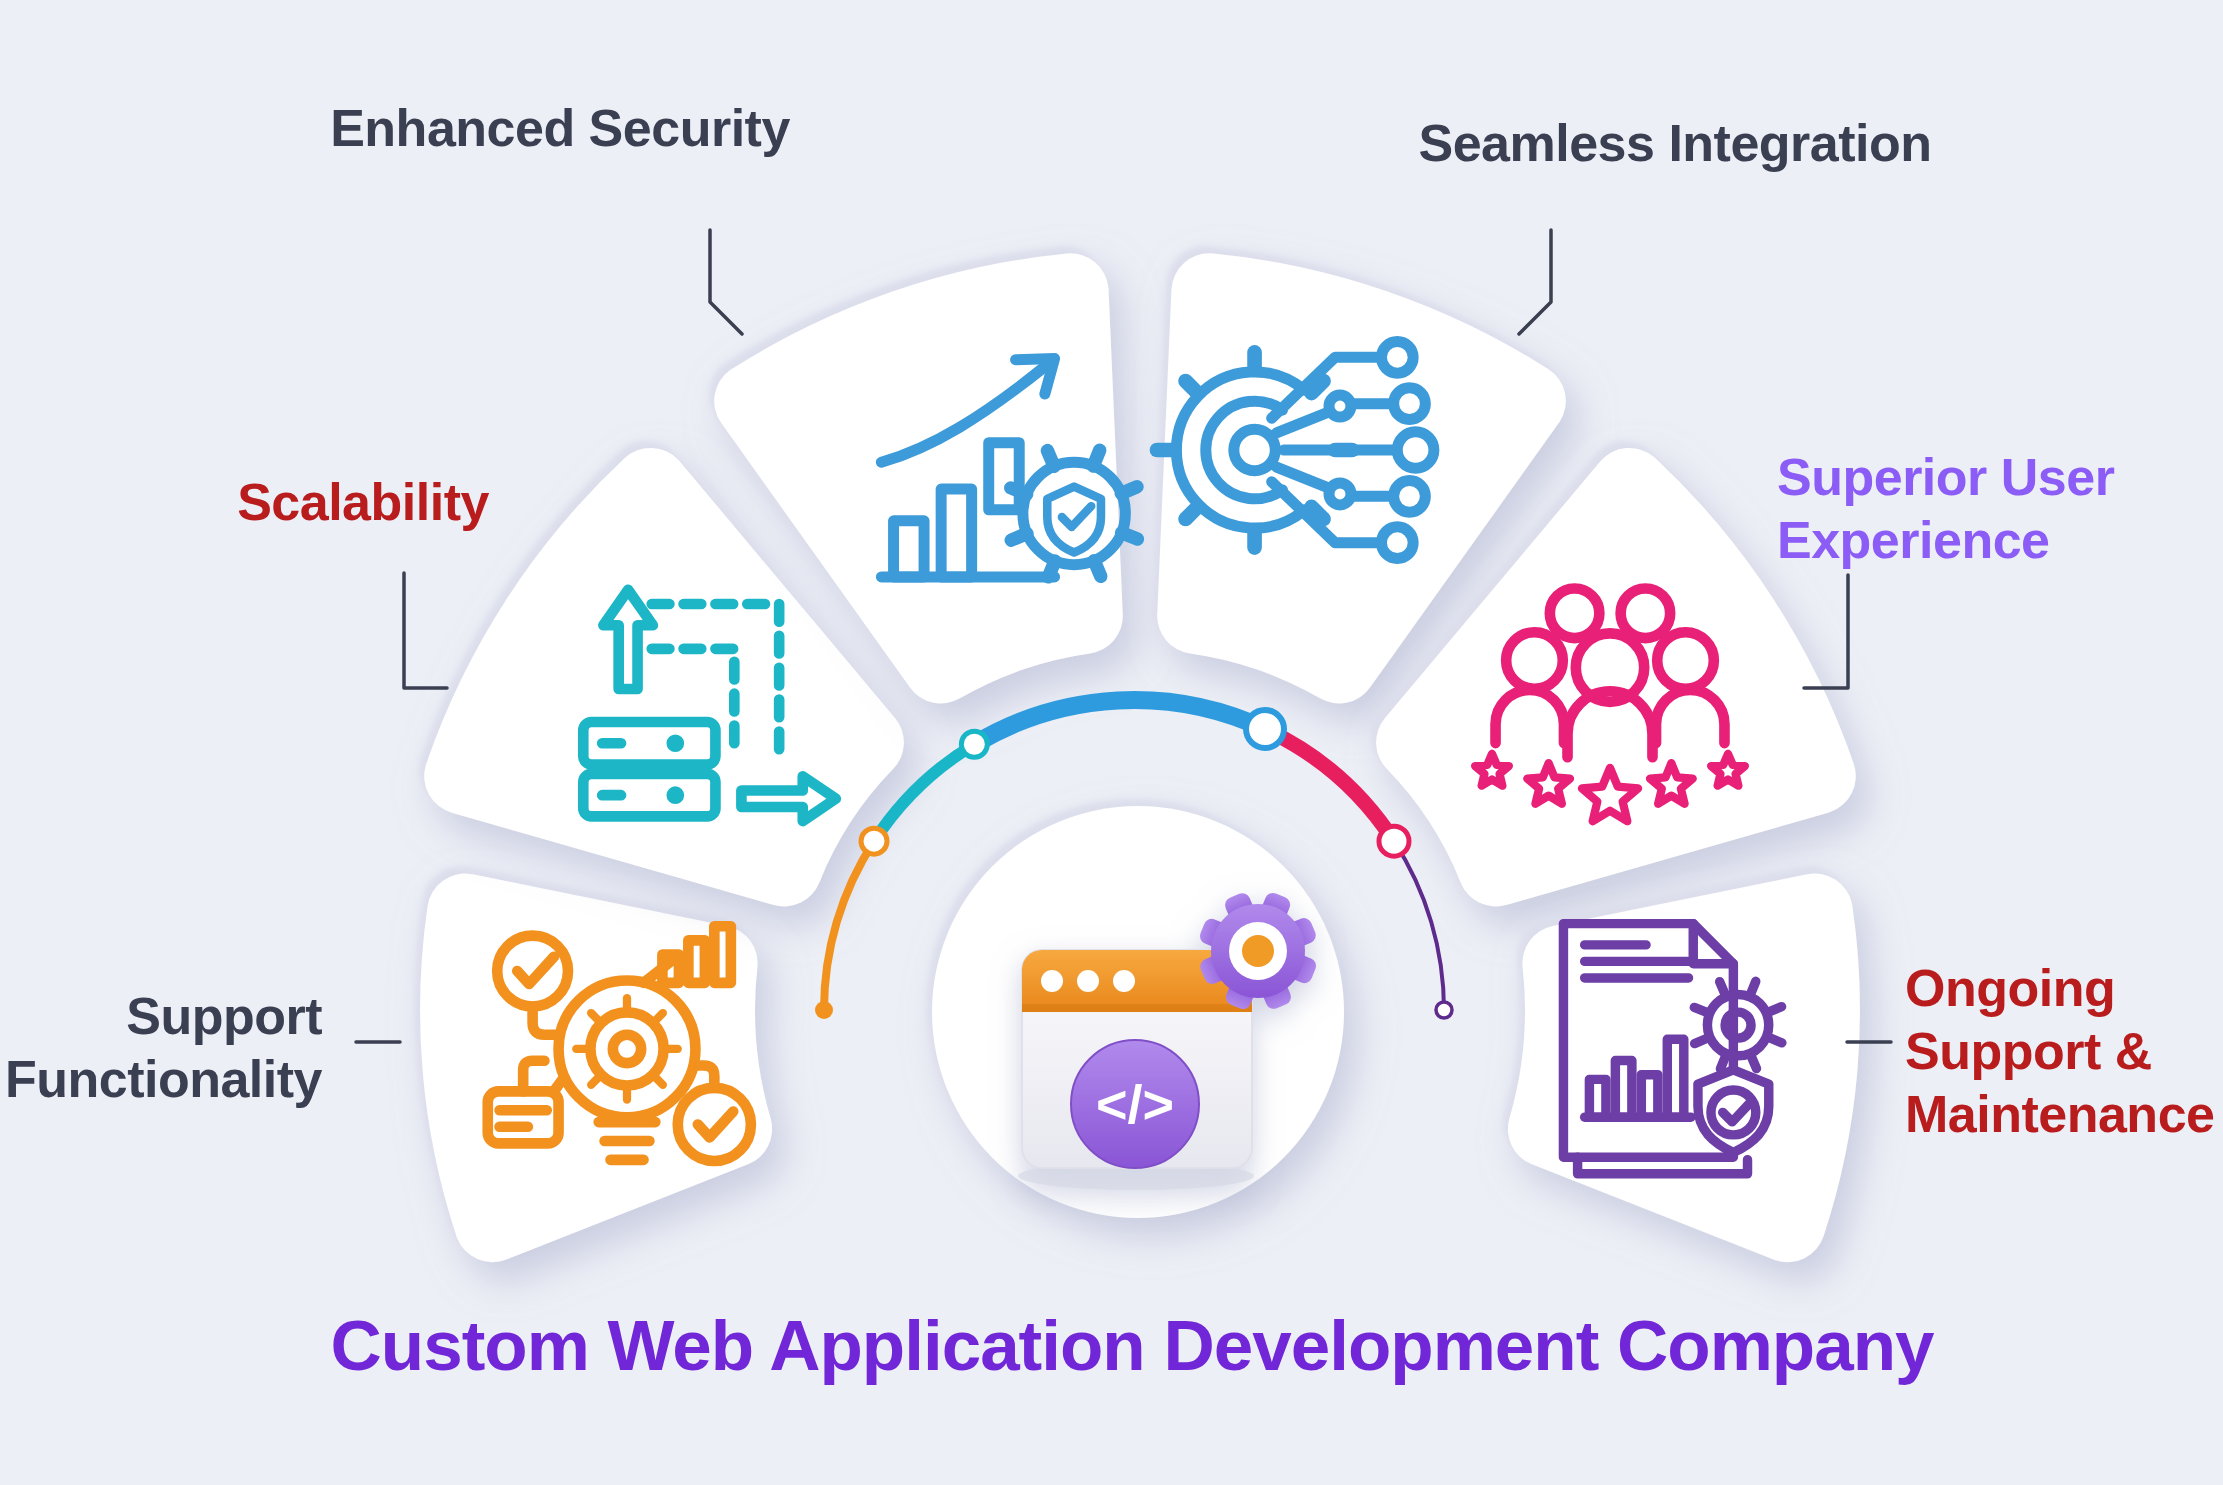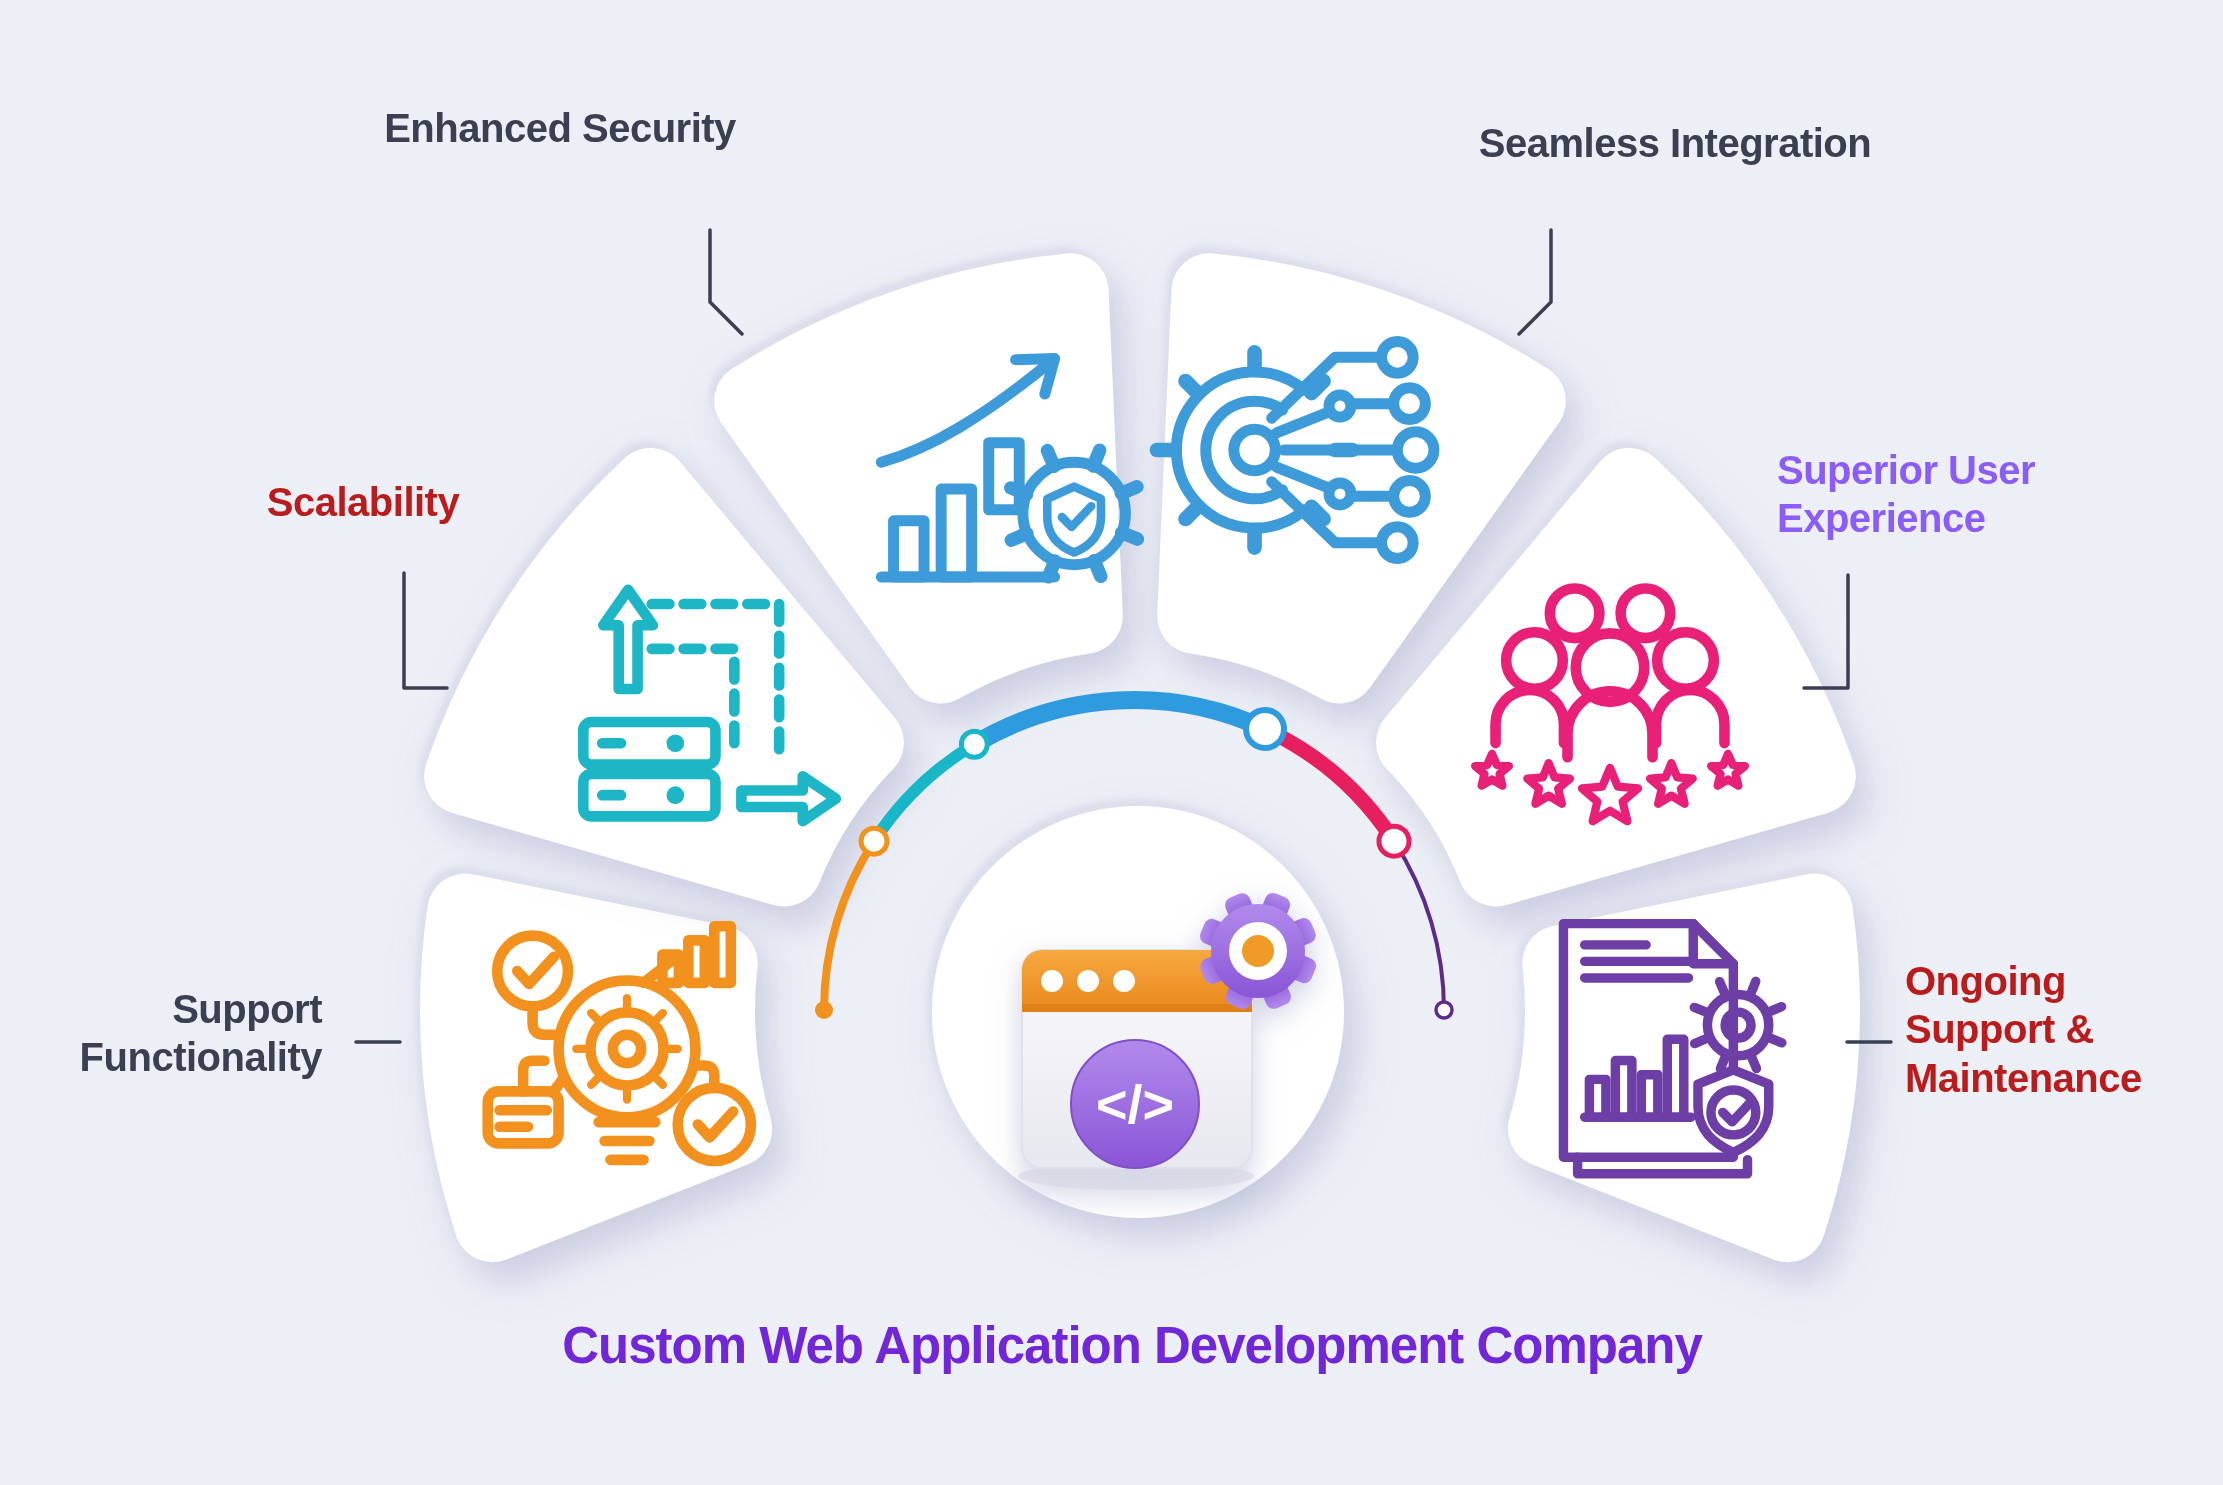--- a/index.html
+++ b/index.html
@@ -4,29 +4,29 @@
 <style>
   html,body{margin:0;padding:0;}
   body{
     width:2223px;height:1485px;position:relative;overflow:hidden;
     background:#edeff6;
     font-family:"Liberation Sans","DejaVu Sans",sans-serif;
   }
   .stage{position:absolute;inset:0;}
   svg.scene{position:absolute;left:0;top:0;width:2223px;height:1485px;}
   .lbl{
-    position:absolute;font-weight:bold;font-size:40px;line-height:1.21;
+    position:absolute;font-weight:bold;font-size:52px;line-height:1.21;
     color:#3a3f51;letter-spacing:-0.5px;white-space:nowrap;
   }
   .lbl span{display:block;}
   .lbl.centered{transform:translate(-50%,-50%);text-align:center;}
   .lbl.right{transform:translateX(-100%);text-align:right;}
   .title{
     position:absolute;left:1132px;top:1345px;transform:translate(-50%,-50%);
-    font-weight:bold;font-size:51px;letter-spacing:-1px;white-space:nowrap;
+    font-weight:bold;font-size:71px;letter-spacing:-1px;white-space:nowrap;
   }
 </style>
 </head>
 <body style="background: rgb(237, 239, 246);">
 
 <div class="stage">
   <svg class="scene" id="scene" viewBox="0 0 2223 1485">
     <defs>
       <filter id="soft" x="-40%" y="-40%" width="180%" height="180%">
         <feDropShadow dx="-5" dy="-7" stdDeviation="3" flood-color="#dcdeec" flood-opacity="1"></feDropShadow>

